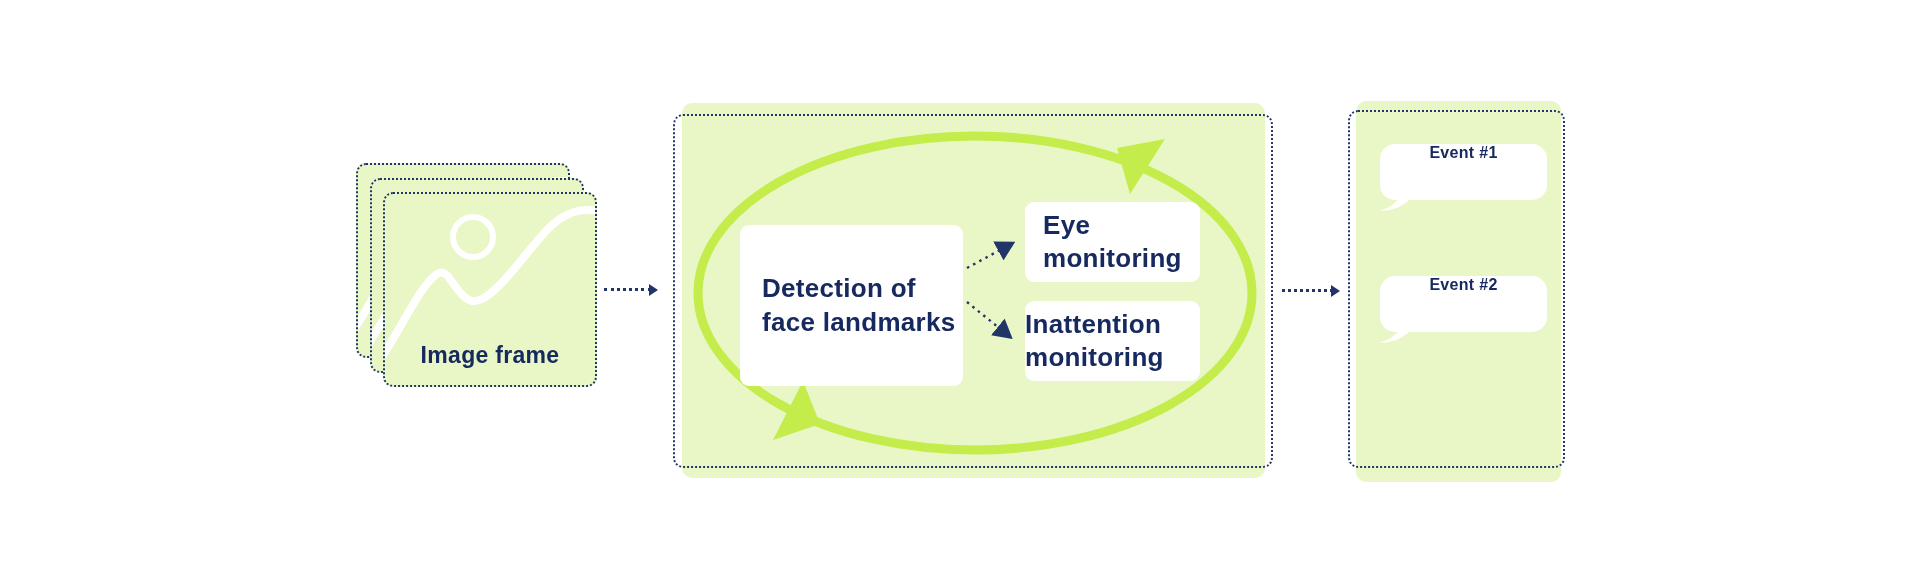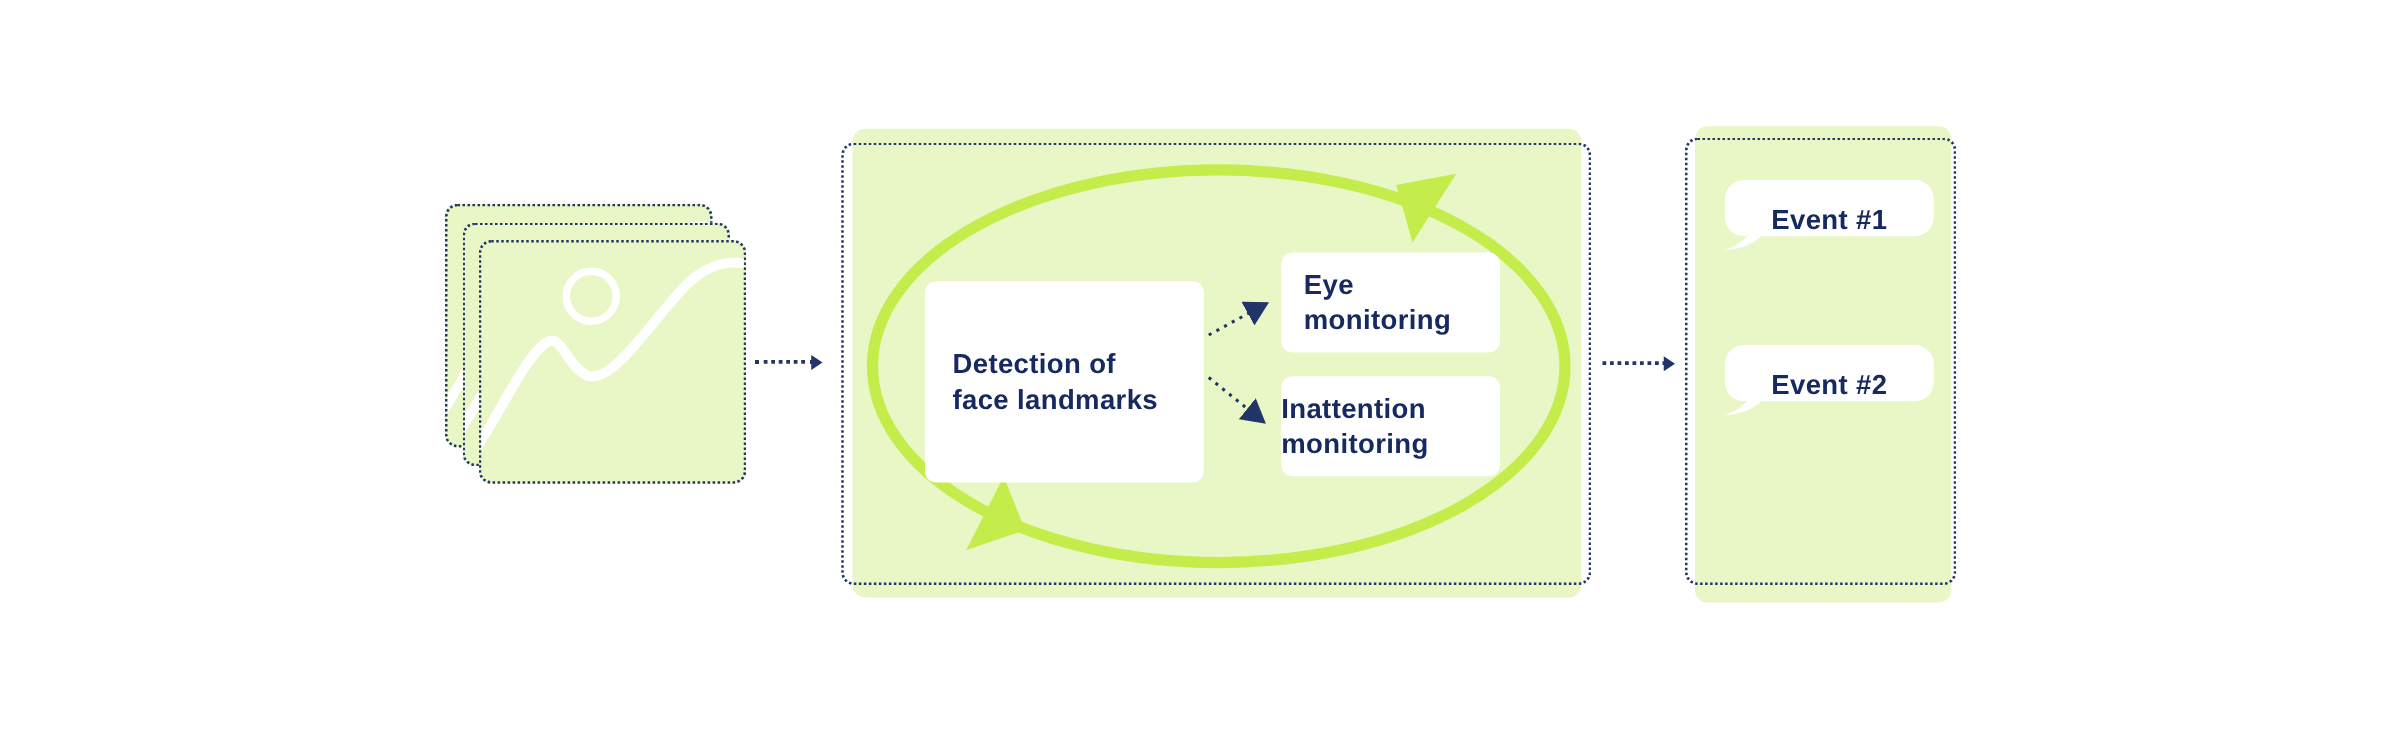--- a/index.html
+++ b/index.html
@@ -29,39 +29,39 @@
   
   .panel-fill{position:absolute;background:var(--panel-fill);border-radius:10px;}
   .panel-border{
     position:absolute;border:2px dotted var(--border-navy);
     border-radius:10px;box-sizing:border-box;background:transparent;
   }
   
   .wbox{
     position:absolute;background:var(--box-white);border-radius:9px;
     display:flex;align-items:center;box-sizing:border-box;
-    font-size:22px;font-weight:700;letter-spacing:.3px;line-height:1.28;
+    font-size:26px;font-weight:700;letter-spacing:.3px;line-height:1.28;
     color:var(--text-navy);white-space:pre-line;
   }
   .wbox-detection{left:740px;top:225px;width:223px;height:161px;padding-left:22px;}
   .wbox-eye{left:1025px;top:202px;width:175px;height:80px;padding-left:18px;}
   .wbox-inattention{left:1025px;top:301px;width:175px;height:80px;}
   
   .harrow{position:absolute;height:12px;}
   .harrow-line{position:absolute;left:0;right:7px;top:4px;border-top:3px dotted var(--border-navy);}
   .harrow-head{
     position:absolute;right:0;top:0;width:0;height:0;
     border-left:9px solid var(--border-navy);
     border-top:6px solid transparent;border-bottom:6px solid transparent;
   }
   
   .bubble{
-    position:absolute;left:1380px;width:167px;height:45px;background:var(--box-white);
-    border-radius:15px;display:flex;align-items:flex-end;justify-content:center;
-    font-size:22px;font-weight:700;letter-spacing:.3px;color:var(--text-navy);
+    position:absolute;left:1380px;width:167px;height:56px;background:var(--box-white);
+    border-radius:15px;display:flex;align-items:flex-start;justify-content:center;
+    font-size:16px;font-weight:700;letter-spacing:.3px;color:var(--text-navy);
   }
   .bubble .tail{position:absolute;left:-3px;bottom:-12px;}
   .loop-svg,.branch-svg{position:absolute;}
 </style>
 </head>
 <body>
 
 <div id="canvas">
 
   <div class="card" style="left:356px;top:163px;">
@@ -74,20 +74,21 @@
     <svg width="214" height="195" viewBox="0 0 214 195">
       <circle cx="88" cy="43" r="20" fill="none" stroke="#ffffff" stroke-width="6"></circle>
       <path d="M -8 170 C 14 140 34 92 52 80 C 64 72 68 98 84 106 C 104 116 138 60 164 34 C 182 16 202 12 222 20" fill="none" stroke="#ffffff" stroke-width="8" stroke-linecap="round"></path>
     </svg>
   </div>
   <div class="card" style="left:383px;top:192px;">
     <svg width="214" height="195" viewBox="0 0 214 195">
       <circle cx="88" cy="43" r="20" fill="none" stroke="#ffffff" stroke-width="6"></circle>
       <path d="M -8 170 C 14 140 34 92 52 80 C 64 72 68 98 84 106 C 104 116 138 60 164 34 C 182 16 202 12 222 20" fill="none" stroke="#ffffff" stroke-width="8" stroke-linecap="round"></path>
     </svg>
+    <div class="card-caption">Image frame</div>
   </div>
 
   <div class="harrow" style="left:604px;top:284px;width:54px;">
     <span class="harrow-line"></span>
     <span class="harrow-head"></span>
   </div>
 
   <div class="panel-fill" style="left:682px;top:103px;width:583px;height:375px;"></div>
   <div class="panel-border" style="left:673px;top:114px;width:600px;height:354px;"></div>
 

